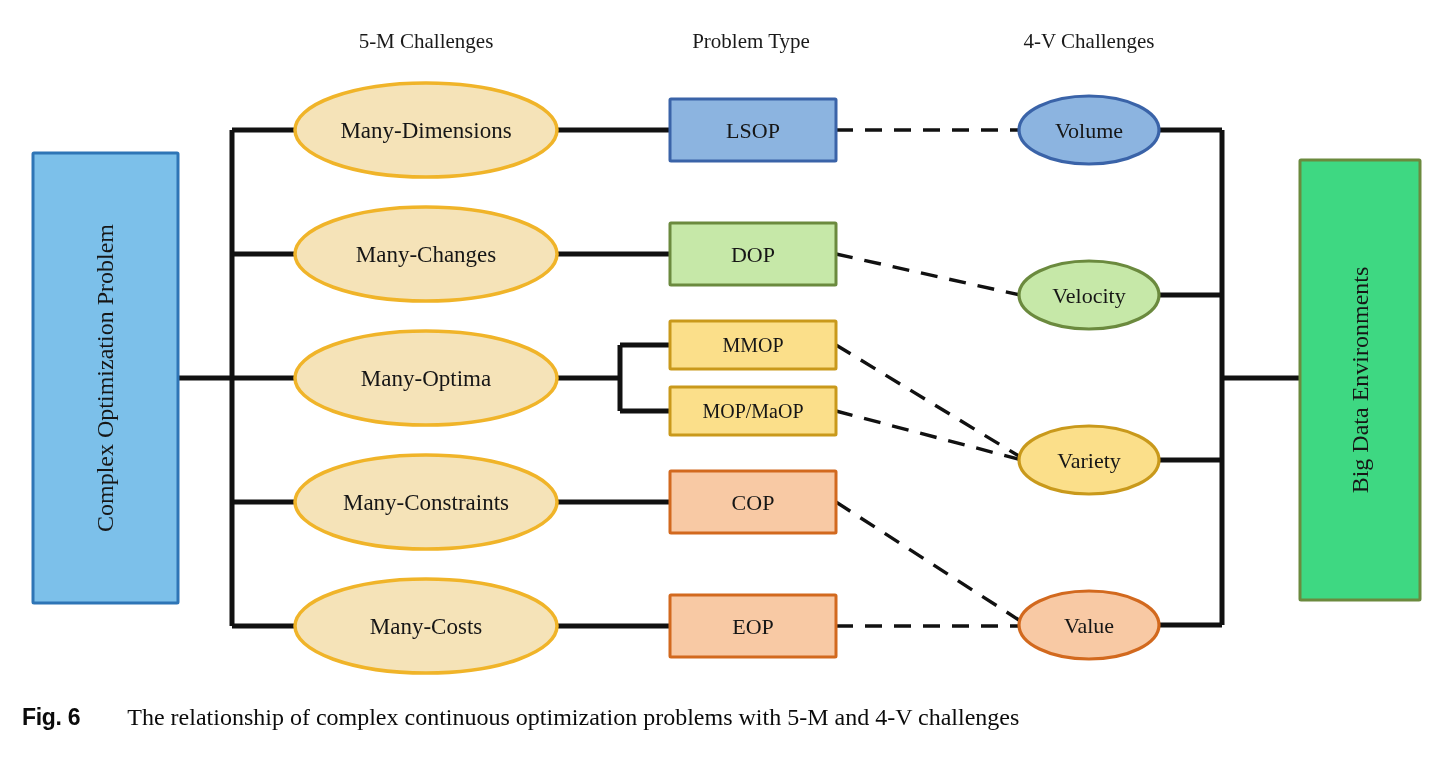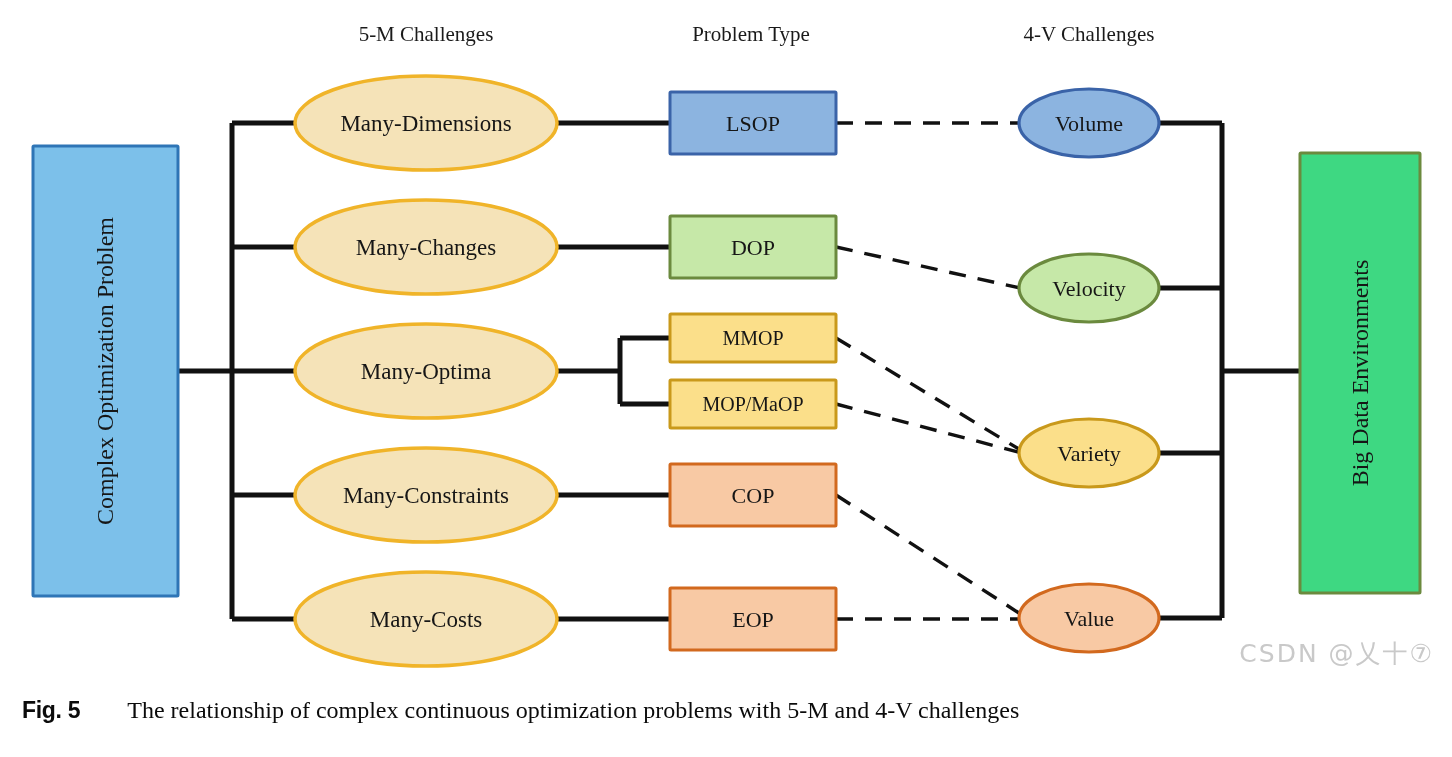--- a/index.html
+++ b/index.html
@@ -9,21 +9,21 @@
   }
   body {
     width: 1452px;
     height: 757px;
     font-family: "Liberation Serif", "DejaVu Serif", serif;
     position: relative;
     overflow: hidden;
   }
   #figure-root {
     position: absolute;
-    left: 0; top: 1px;
+    left: 0; top: 8px;
     width: 1452px;
     height: 677px;
   }
   svg#diagram {
     position: absolute;
     left: 0; top: 0;
     width: 1452px;
     height: 690px;
     display: block;
   }
@@ -223,19 +223,18 @@
       </g>
 
     <g>
       <rect id="sink-rect" x="1300" y="152" width="120" height="440" rx="1" fill="#3ED882" stroke="#6B8A3E" stroke-width="3"></rect>
       <text id="sink-text" class="vert-label" x="1360" y="372" transform="rotate(-90 1360 372)">Big Data Environments</text>
     </g>
 
   </svg>
 
   <div class="caption-bar">
-    <span class="caption-tag">Fig. 5</span>
+    <span class="caption-tag">Fig. 6</span>
     <span class="caption-text">The relationship of complex continuous optimization problems with 5-M and 4-V challenges</span>
   </div>
 
-  <div class="watermark">CSDN @乂十⑦</div>
 
 </div>
 
 </body></html>

